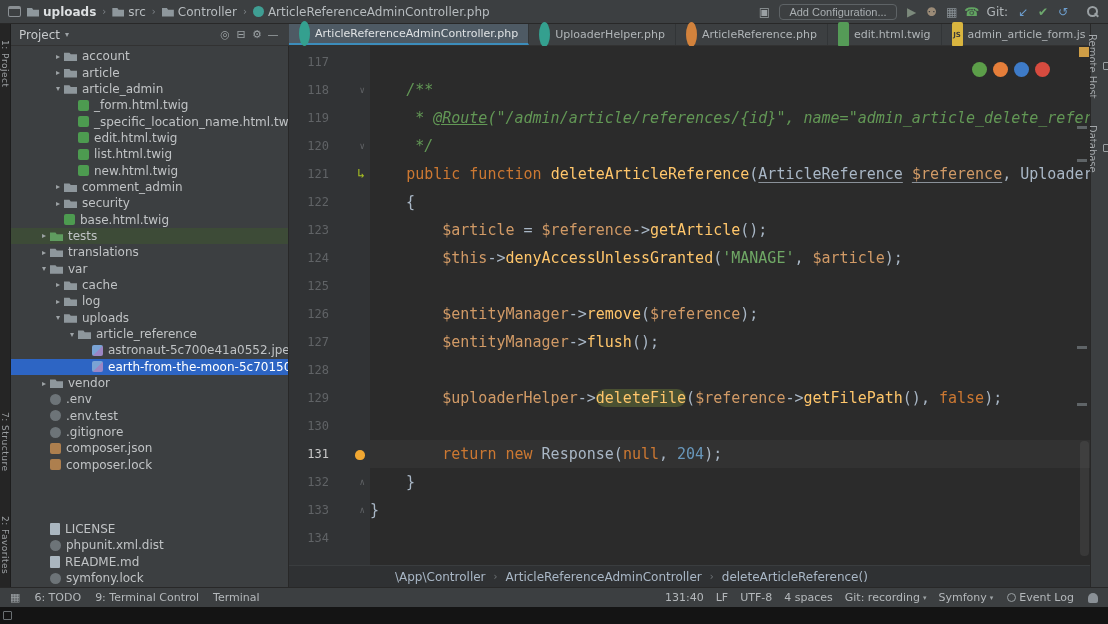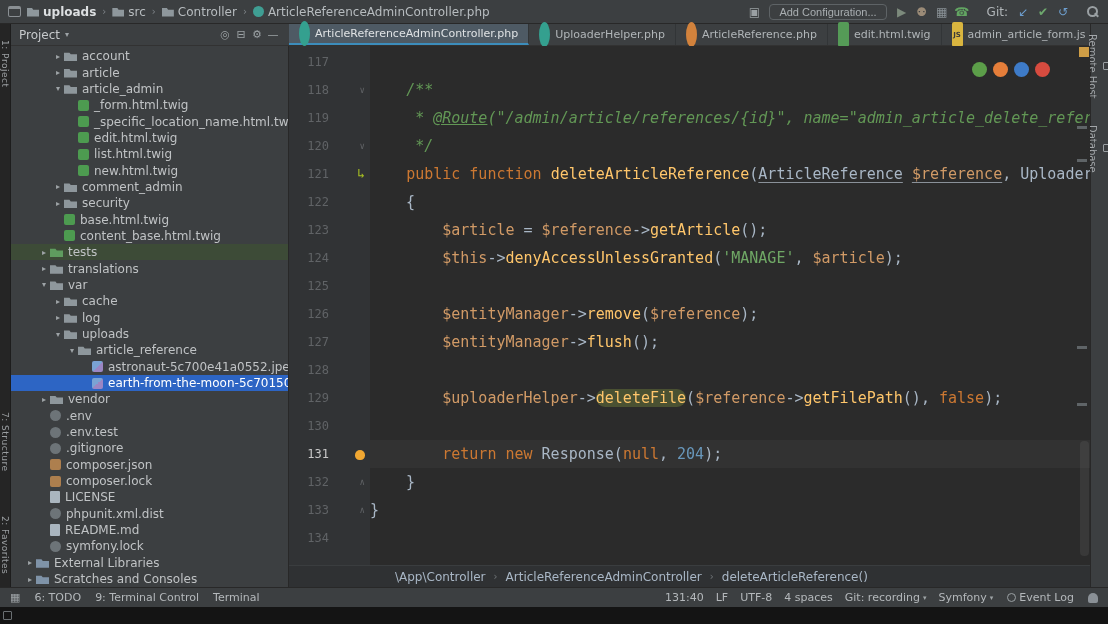--- a/index.html
+++ b/index.html
@@ -146,21 +146,21 @@
     </div>
   <div class="tb-spacer"></div>
   <span class="tbglyph" id="monitor-icon" style="color: rgb(154, 160, 163);">▣</span>
   <button class="add-config">Add Configuration...</button>
   <span id="run-icons" style="display:flex;gap:2px">
       <span class="tbglyph" style="color: rgb(124, 138, 124);">▶</span>
       <span class="tbglyph" style="color: rgb(155, 139, 119);">⚉</span>
       <span class="tbglyph" style="color: rgb(138, 146, 151);">▦</span>
       <span class="tbglyph" style="color: rgb(98, 165, 98);">☎</span>
     </span>
-  <span style="margin-left:10px;color:#b0b5b8">Git:</span>
+  <span style="color:#b0b5b8">Git:</span>
   <span id="git-icons" style="display:flex;gap:2px">
       <span class="tbglyph" style="color: rgb(109, 158, 206);">↙</span>
       <span class="tbglyph" style="color: rgb(110, 169, 110);">✔</span>
       <span class="tbglyph" style="color: rgb(109, 158, 206);">↺</span>
     </span>
   <span class="magnifier" style="margin-left:8px"></span>
 </div>
 
 <div class="mid">
   <div class="left-strip" id="left-strip">
@@ -256,25 +256,20 @@
           <div class="trow" style="padding-left: 41px;">
             <span class="arrow">▸</span>
             <span class="ticon folder"></span>
             <span class="tlabel">security</span>
           </div>
           <div class="trow" style="padding-left: 41px;">
             <span class="arrow"></span>
             <span class="ticon twig"></span>
             <span class="tlabel">base.html.twig</span>
           </div>
-          <div class="trow" style="padding-left: 41px;">
-            <span class="arrow"></span>
-            <span class="ticon twig"></span>
-            <span class="tlabel">content_base.html.twig</span>
-          </div>
           <div class="trow testsrc" style="padding-left: 27px;">
             <span class="arrow">▸</span>
             <span class="ticon folder-test"></span>
             <span class="tlabel">tests</span>
           </div>
           <div class="trow" style="padding-left: 27px;">
             <span class="arrow">▸</span>
             <span class="ticon folder"></span>
             <span class="tlabel">translations</span>
           </div>
@@ -336,21 +331,21 @@
           <div class="trow" style="padding-left: 27px;">
             <span class="arrow"></span>
             <span class="ticon json"></span>
             <span class="tlabel">composer.json</span>
           </div>
           <div class="trow" style="padding-left: 27px;">
             <span class="arrow"></span>
             <span class="ticon json"></span>
             <span class="tlabel">composer.lock</span>
           </div>
-          <div class="trow" style="padding-left: 27px;">
+          <div class="trow" style="padding-left: 27px; margin-top: 48px;">
             <span class="arrow"></span>
             <span class="ticon file"></span>
             <span class="tlabel">LICENSE</span>
           </div>
           <div class="trow" style="padding-left: 27px;">
             <span class="arrow"></span>
             <span class="ticon cfg"></span>
             <span class="tlabel">phpunit.xml.dist</span>
           </div>
           <div class="trow" style="padding-left: 27px;">

